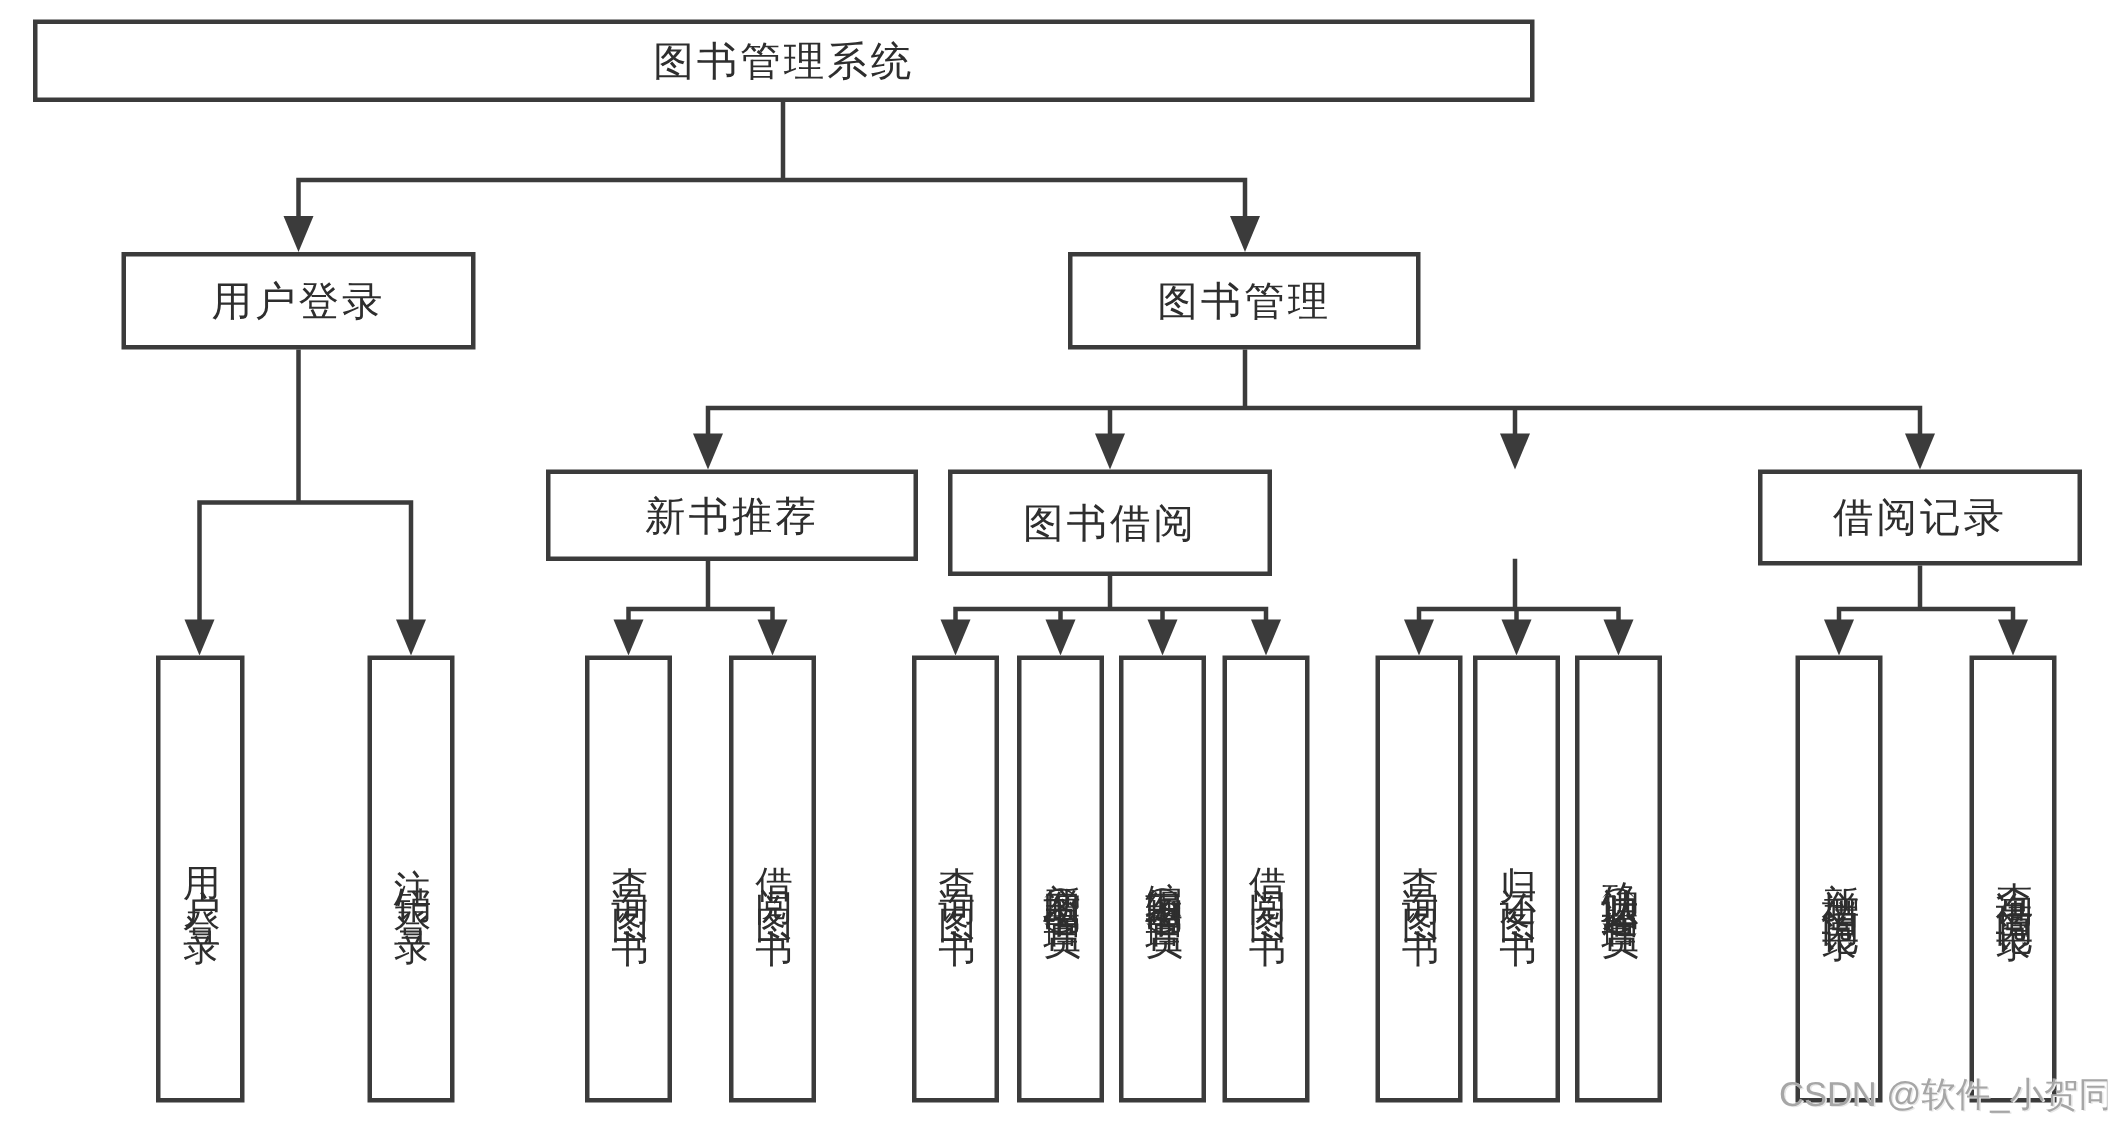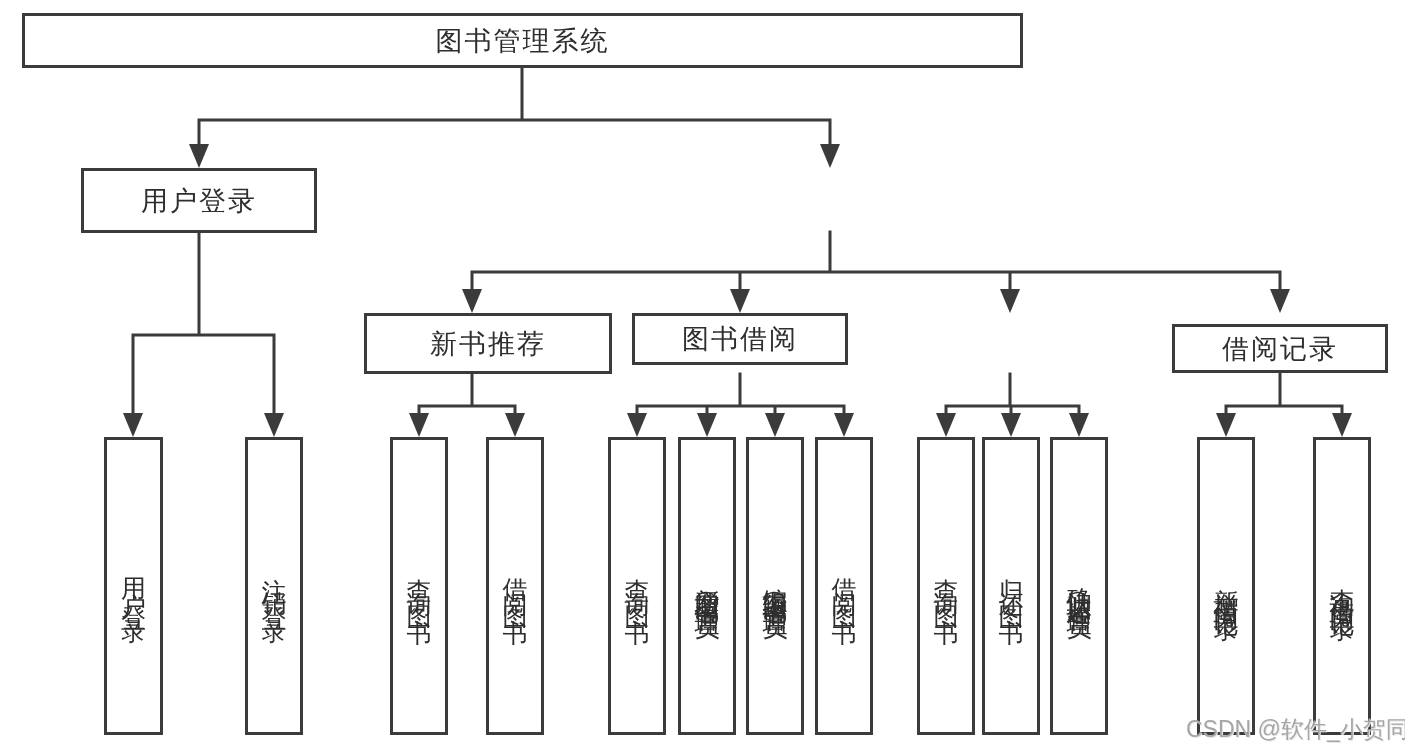--- a/index.html
+++ b/index.html
@@ -75,28 +75,31 @@
     </g>
   </svg>
 
   <div class="box" style="left:22px;top:13px;width:1001px;height:55px">
     <span class="hlabel">图书管理系统</span>
   </div>
 
   <div class="box" style="left:81px;top:168px;width:236px;height:65px">
     <span class="hlabel">用户登录</span>
   </div>
+  <div class="box" style="left:712px;top:168px;width:235px;height:65px">
+    <span class="hlabel">图书管理</span>
+  </div>
 
   <div class="box" style="left:364px;top:313px;width:248px;height:61px">
     <span class="hlabel">新书推荐</span>
   </div>
-  <div class="box" style="left:632px;top:313px;width:216px;height:52px">
+  <div class="box" style="left:632px;top:313px;width:216px;height:71px">
     <span class="hlabel">图书借阅</span>
   </div>
-  <div class="box" style="left:1172px;top:324px;width:216px;height:49px">
+  <div class="box" style="left:1172px;top:313px;width:216px;height:64px">
     <span class="hlabel">借阅记录</span>
   </div>
 
   <div class="box" style="left:104px;top:437px;width:59px;height:298px">
     <span class="vtext" style="letter-spacing: 14px;">用户登录</span>
   </div>
   <div class="box" style="left:245px;top:437px;width:58px;height:298px">
     <span class="vtext" style="letter-spacing: 14px;">注销登录</span>
   </div>
 

